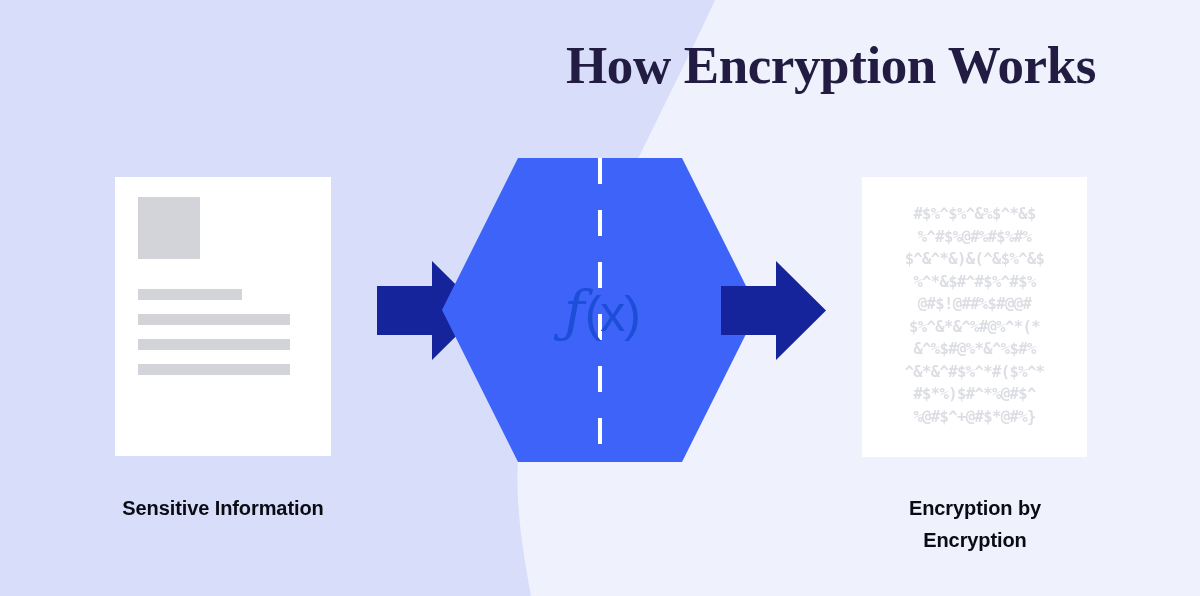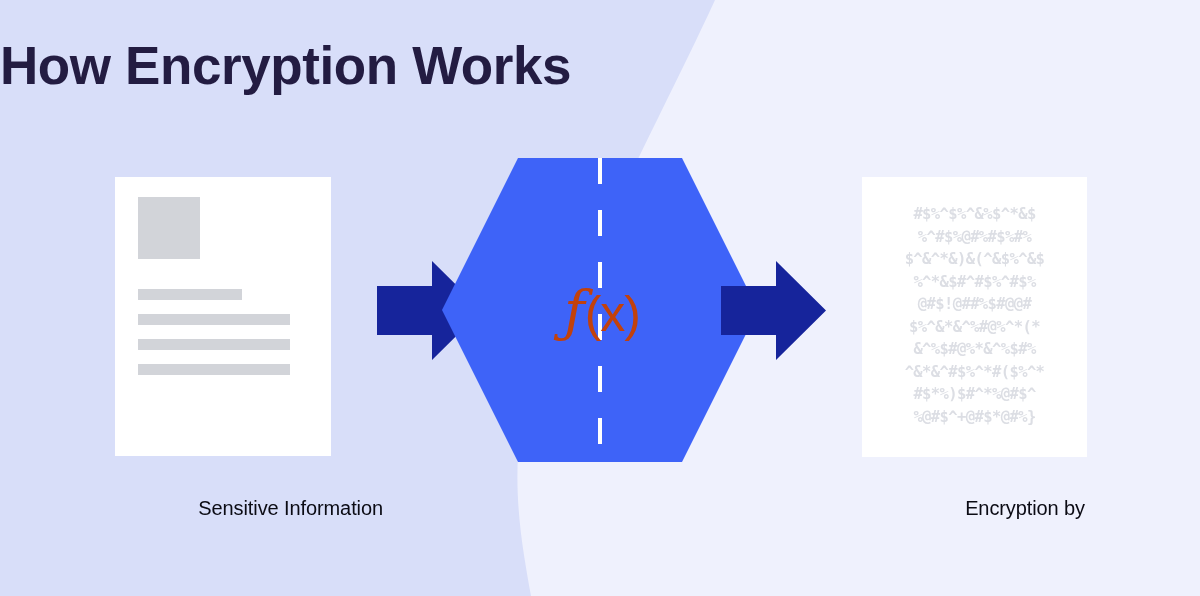--- a/index.html
+++ b/index.html
@@ -27,27 +27,28 @@
     height: 596px;
     display: block;
   }
 
   
   #page-title {
     position: absolute;
     left: 0;
     top: 36px;
     width: 1096px;
-    text-align: left;
+    text-align: right;
     font-size: 53px;
     font-weight: 700;
     letter-spacing: -0.4px;
     color: #231C42;
     line-height: 1.12;
     white-space: nowrap;
+    font-family: Liberation Serif, serif;
   }
 
   
   #doc-card {
     position: absolute;
     left: 115px;
     top: 177px;
     width: 216px;
     height: 279px;
     background: #FFFFFF;
@@ -93,21 +94,21 @@
     left: 0;
     top: 0;
     width: 320px;
     height: 308px;
     display: flex;
     align-items: center;
     justify-content: center;
     pointer-events: none;
   }
   #hex-label .fx {
-    color: #c2410c;
+    color: #1d4ed8;
     font-size: 50px;
     line-height: 1;
     font-weight: 500;
     letter-spacing: -1px;
     white-space: nowrap;
     transform: translate(2px, 2px);
   }
   #hex-label .fx .f-glyph {
     font-family: "DejaVu Serif", serif;
     font-style: italic;
@@ -144,24 +145,24 @@
     letter-spacing: -0.6px;
     white-space: pre;
     user-select: none;
   }
 
   
   .caption {
     position: absolute;
     color: #0B0B14;
     font-size: 20px;
-    font-weight: 400;
+    font-weight: 700;
     letter-spacing: -0.1px;
     line-height: 32px;
-    text-align: right;
+    text-align: center;
   }
   #caption-left  { left: 63px;  top: 492px; width: 320px; }
   #caption-right { left: 865px; top: 492px; width: 220px; }
 </style>
 </head>
 <body>
 
 <div id="canvas">
 
   <svg id="bg-svg" viewBox="0 0 1200 596" preserveAspectRatio="none" aria-hidden="true">
@@ -207,15 +208,16 @@
 &amp;^%$#@%*&amp;^%$#%
 ^&amp;*&amp;^#$%^*#($%^*
 #$*%)$#^*%@#$^
 %@#$^+@#$*@#%}</div>
   </div>
 
   <div class="caption" id="caption-left">Sensitive Information</div>
 
   <div class="caption" id="caption-right">
     <div>Encryption by</div>
+    <div>Encryption</div>
   </div>
 
 </div>
 
 </body></html>

